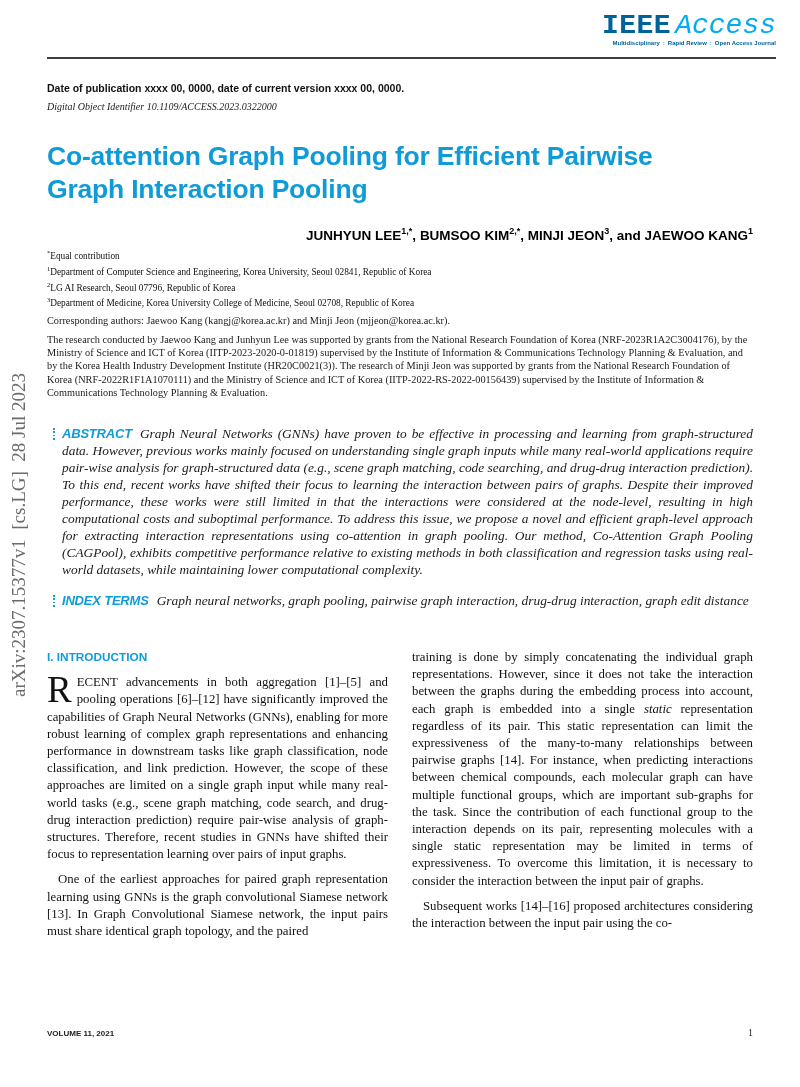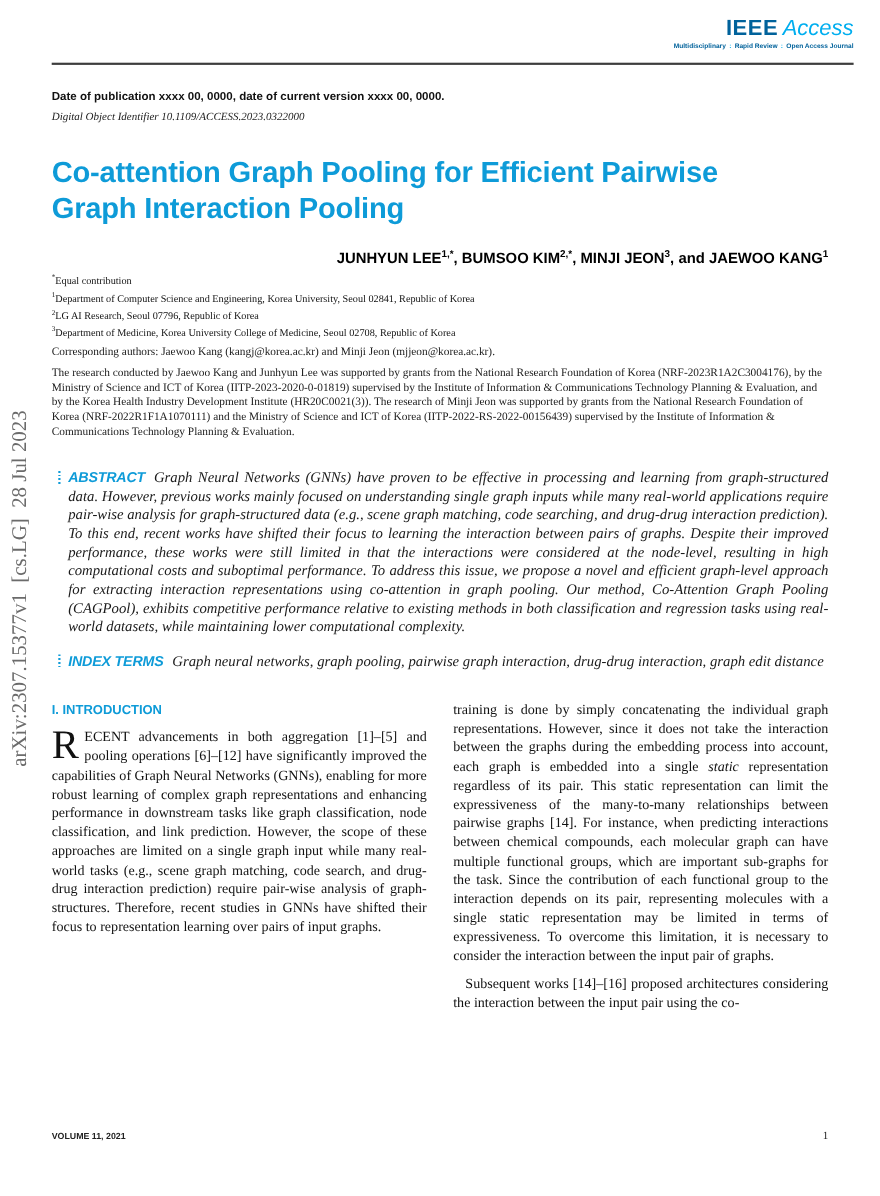--- a/index.html
+++ b/index.html
@@ -21,21 +21,21 @@
     transform: rotate(-90deg);
     text-align: center;
     font-family: "Liberation Serif", serif;
     font-size: 19px;
     color: #6b6b6b;
     white-space: pre;
   }
 
   
   .logo-block { position: absolute; top: 13px; right: 24px; text-align: right; }
-  .logo-line { font-family: Liberation Sans, sans-serif; font-size: 20px; line-height: 26px; }
+  .logo-line { font-family: Liberation Mono, monospace; font-size: 28px; line-height: 26px; }
   .ieee { color: #00629B; font-weight: bold; letter-spacing: 0.5px; }
   .access { color: #00AEEF; font-style: italic; margin-left: 4px; }
   .tagline {
     margin-top: 1px;
     font-family: "Liberation Sans", sans-serif;
     font-size: 6px; font-weight: bold; color: #00629B;
     display: flex; justify-content: flex-end; align-items: center; gap: 3px;
   }
   .tagline .sep { color: #00AEEF; }
   .header-rule { position: absolute; top: 57px; left: 47px; width: 729px; height: 2px; background: #3d3d3d; }
@@ -84,21 +84,21 @@
     font-weight: bold; color: #0E9BD8;
     font-size: 13px; letter-spacing: -0.2px;
     margin-right: 8px;
   }
   .dots {
     position: absolute; left: -9px; top: 3px;
     width: 2px; height: 13px;
     background: repeating-linear-gradient(to bottom, #0E9BD8 0 1.6px, transparent 1.6px 3.4px);
   }
 
-  .columns { display: flex; gap: 24px; margin-top: 28px; }
+  .columns { display: flex; gap: 24px; margin-top: 40px; }
   .col { width: 343px; font-size: 12.8px; line-height: 17.2px; text-align: justify; color: #111; }
   .sec-heading {
     font-family: "Liberation Sans", sans-serif;
     font-weight: bold; font-size: 11.8px;
     color: #0E9BD8; margin: 0 0 8px 0;
   }
   .col p { margin: 0; }
   .col p.indent { text-indent: 11px; margin-top: 8px; }
   .dropcap {
     float: left;
@@ -167,20 +167,21 @@
 
     <section class="indexterms">
       <span class="dots"></span>
       <span class="block-label">INDEX TERMS</span><span>Graph neural networks, graph pooling, pairwise graph interaction, drug-drug interaction, graph edit distance</span>
     </section>
 
     <div class="columns">
       <div class="col">
         <h2 class="sec-heading">I. INTRODUCTION</h2>
         <p><span class="dropcap">R</span><span>ECENT advancements in both aggregation [1]–[5] and pooling operations [6]–[12] have significantly improved the capabilities of Graph Neural Networks (GNNs), enabling for more robust learning of complex graph representations and enhancing performance in downstream tasks like graph classification, node classification, and link prediction. However, the scope of these approaches are limited on a single graph input while many real-world tasks (e.g., scene graph matching, code search, and drug-drug interaction prediction) require pair-wise analysis of graph-structures. Therefore, recent studies in GNNs have shifted their focus to representation learning over pairs of input graphs.</span></p>
+        <p class="indent">One of the earliest approaches for paired graph representation learning using GNNs is the graph convolutional Siamese network [13]. In Graph Convolutional Siamese network, the input pairs must share identical graph topology, and the paired</p>
       </div>
       <div class="col">
         <p><span>training is done by simply concatenating the individual graph representations. However, since it does not take the interaction between the graphs during the embedding process into account, each graph is embedded into a single </span><i>static</i><span> representation regardless of its pair. This static representation can limit the expressiveness of the many-to-many relationships between pairwise graphs [14]. For instance, when predicting interactions between chemical compounds, each molecular graph can have multiple functional groups, which are important sub-graphs for the task. Since the contribution of each functional group to the interaction depends on its pair, representing molecules with a single static representation may be limited in terms of expressiveness. To overcome this limitation, it is necessary to consider the interaction between the input pair of graphs.</span></p>
         <p class="indent">Subsequent works [14]–[16] proposed architectures considering the interaction between the input pair using the co-</p>
       </div>
     </div>
 
   </div>
 
   <div class="footer">

